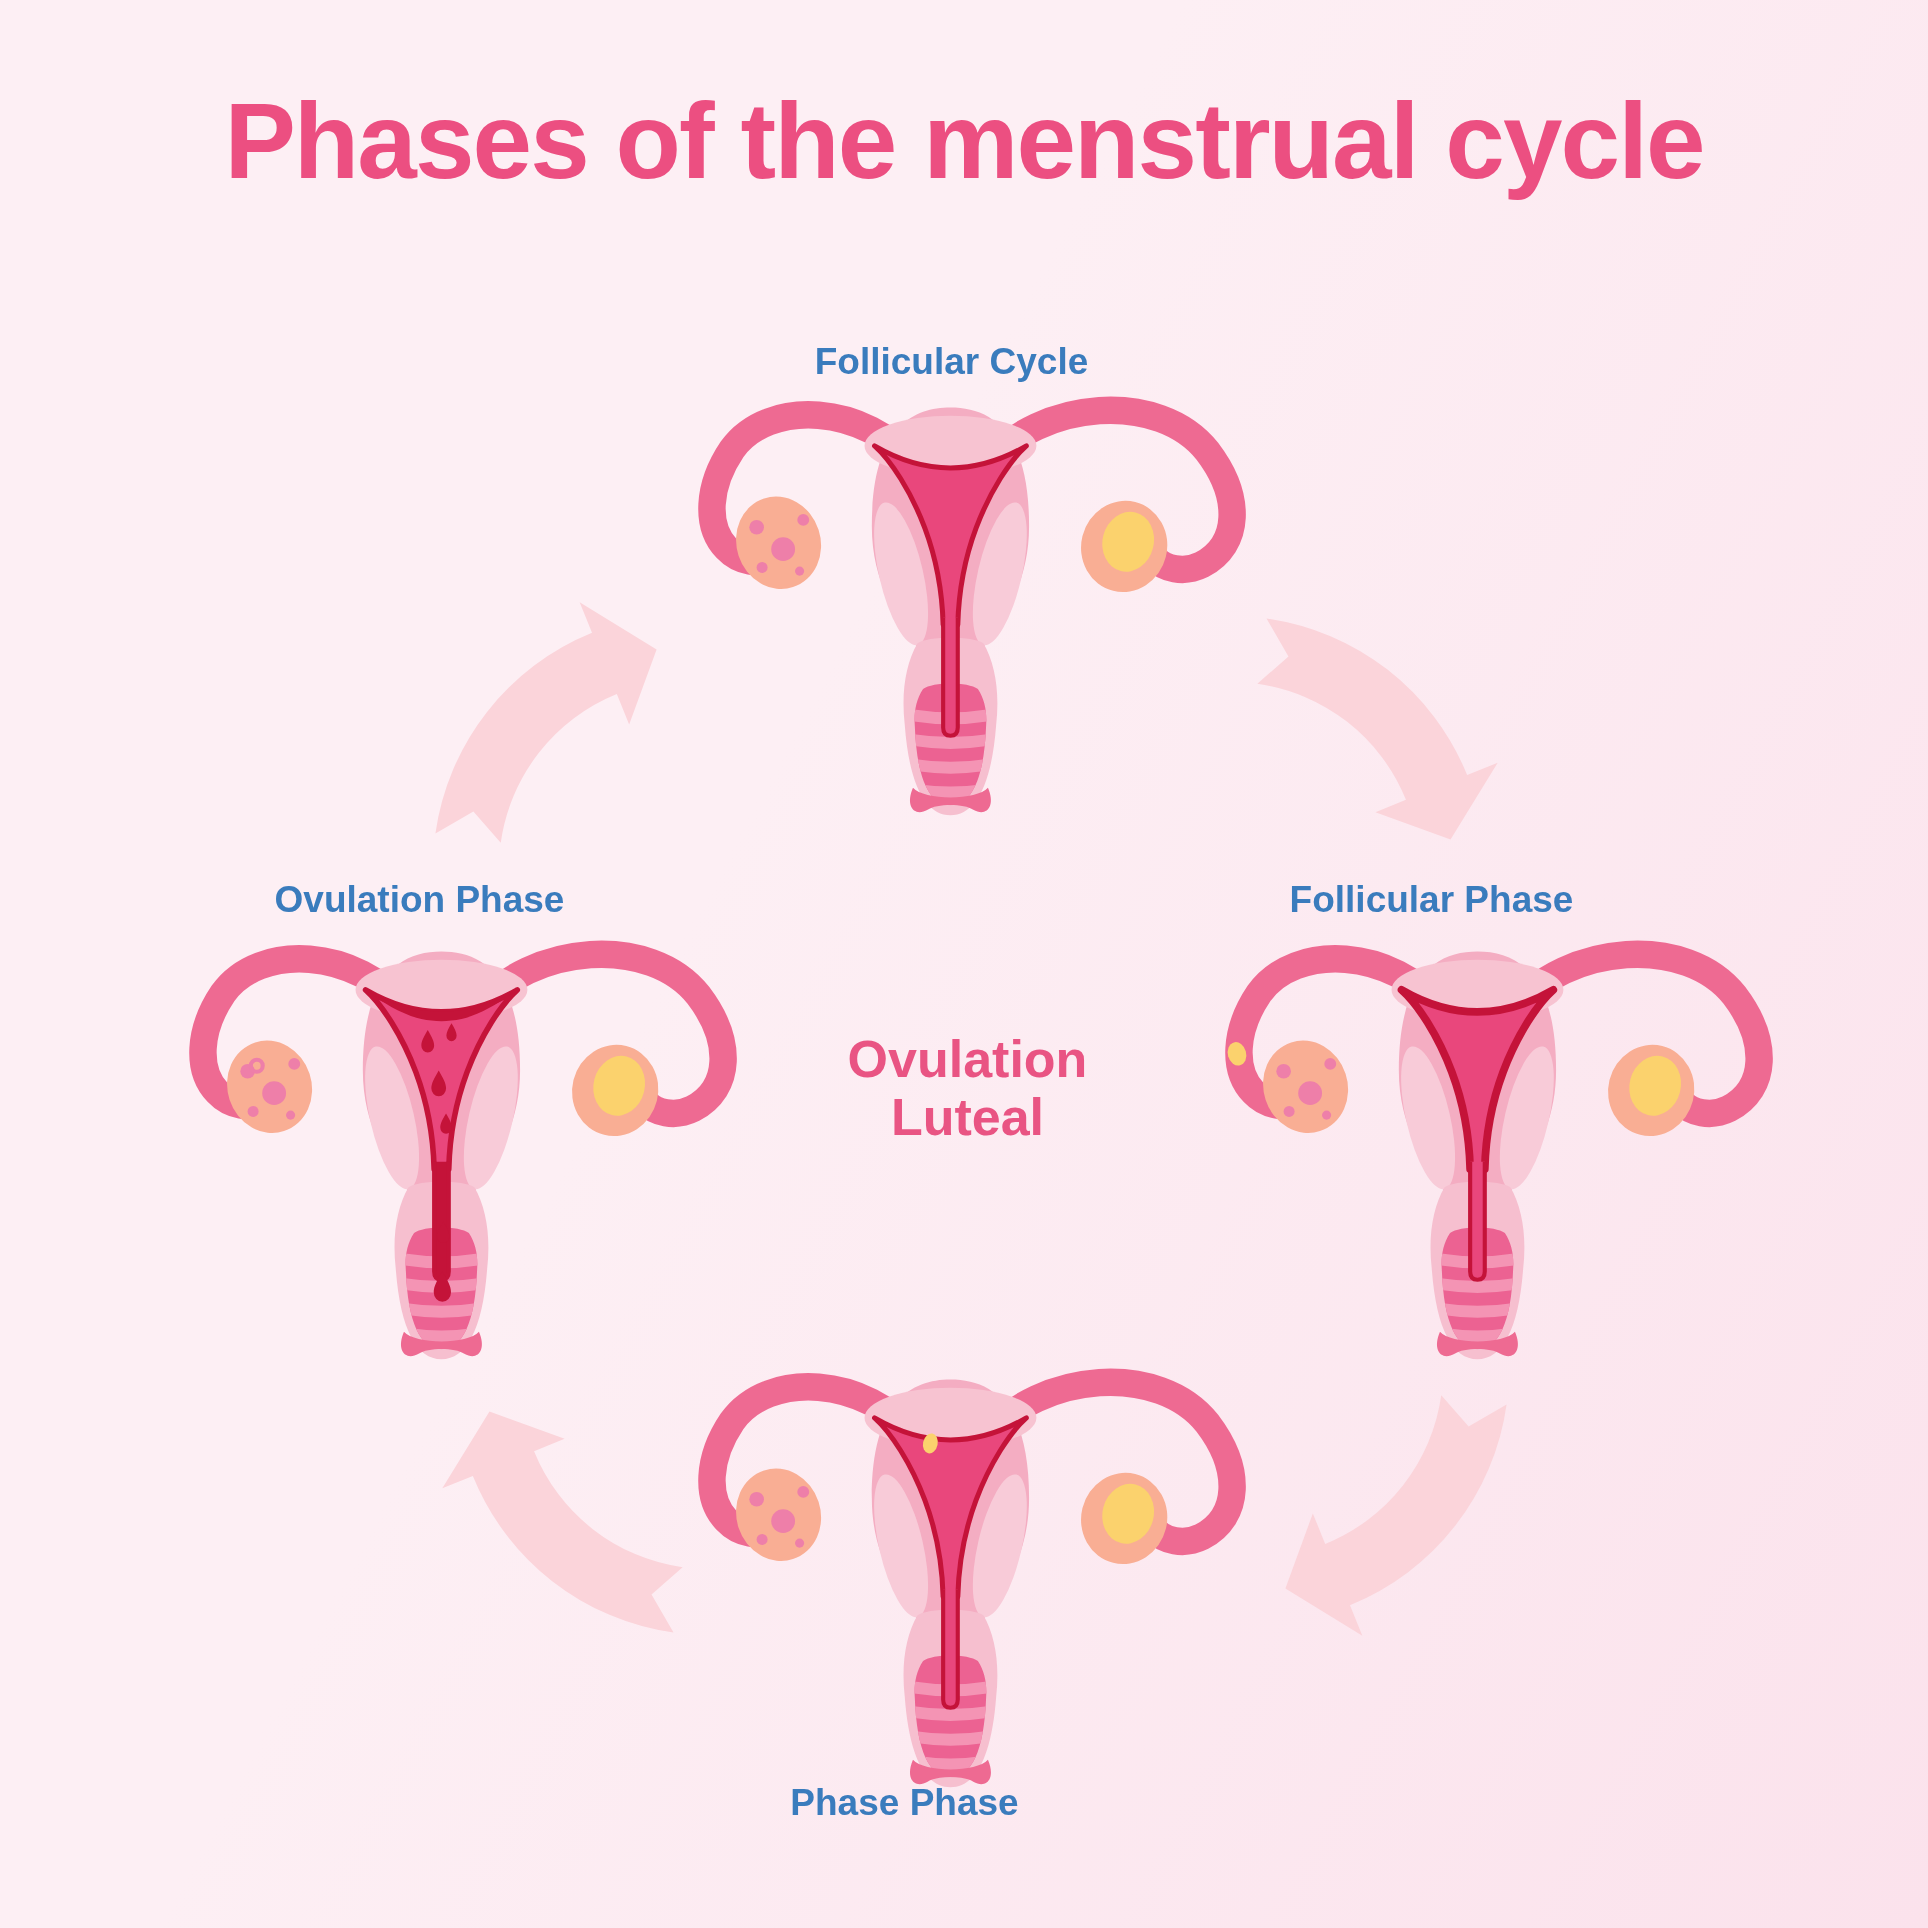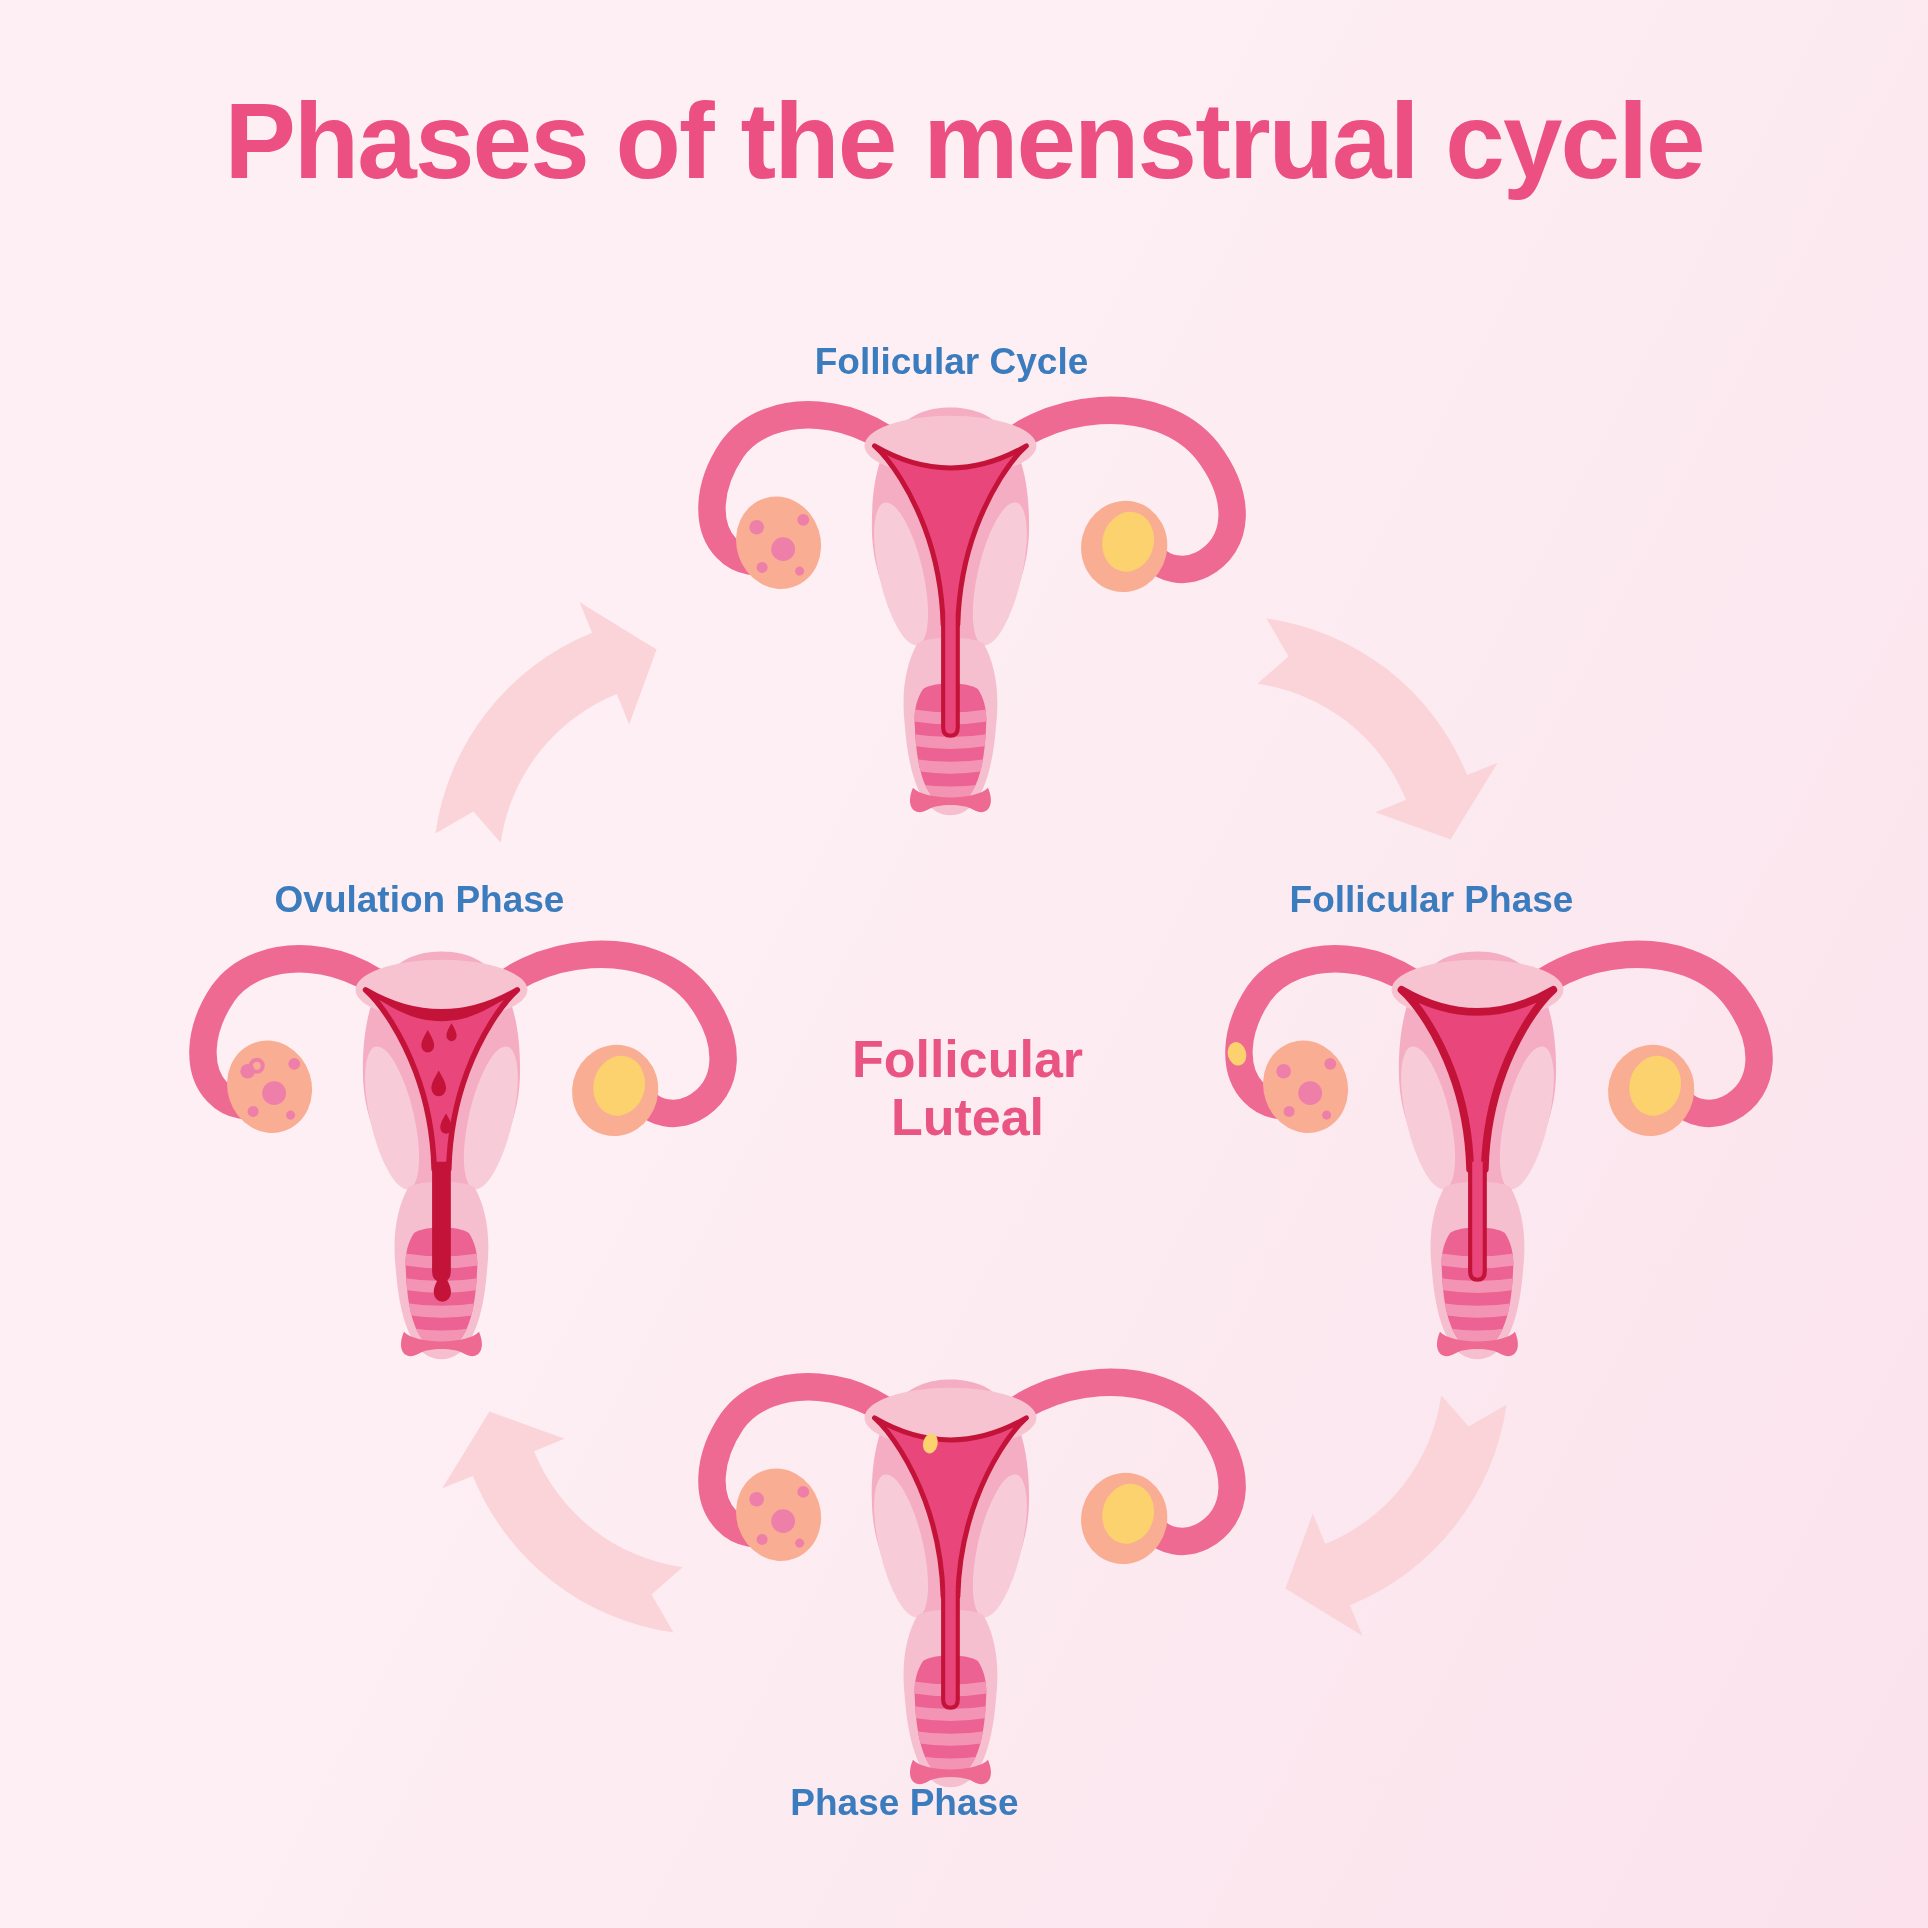--- a/index.html
+++ b/index.html
@@ -150,18 +150,18 @@
       <use href="#drop-shape" class="blood" transform="translate(344,106) scale(0.8)"></use>
       <use href="#drop-shape" class="blood" transform="translate(330,162) scale(1.15)"></use>
       <use href="#drop-shape" class="blood" transform="translate(338,206) scale(0.9)"></use>
       <use href="#drop-shape" class="blood" transform="translate(335,325) scale(0.95)"></use>
       <use href="#drop-shape" class="blood" transform="translate(334,384) scale(1.35)"></use>
       <circle class="ringdot" cx="131" cy="143" r="6.5"></circle>
     </g>
   </svg>
 
   <div class="center-label">
-    <div>Follicular</div>
+    <div>Ovulation</div>
     <div>Luteal</div>
   </div>
 
 </div>
 
 
 </body></html>

